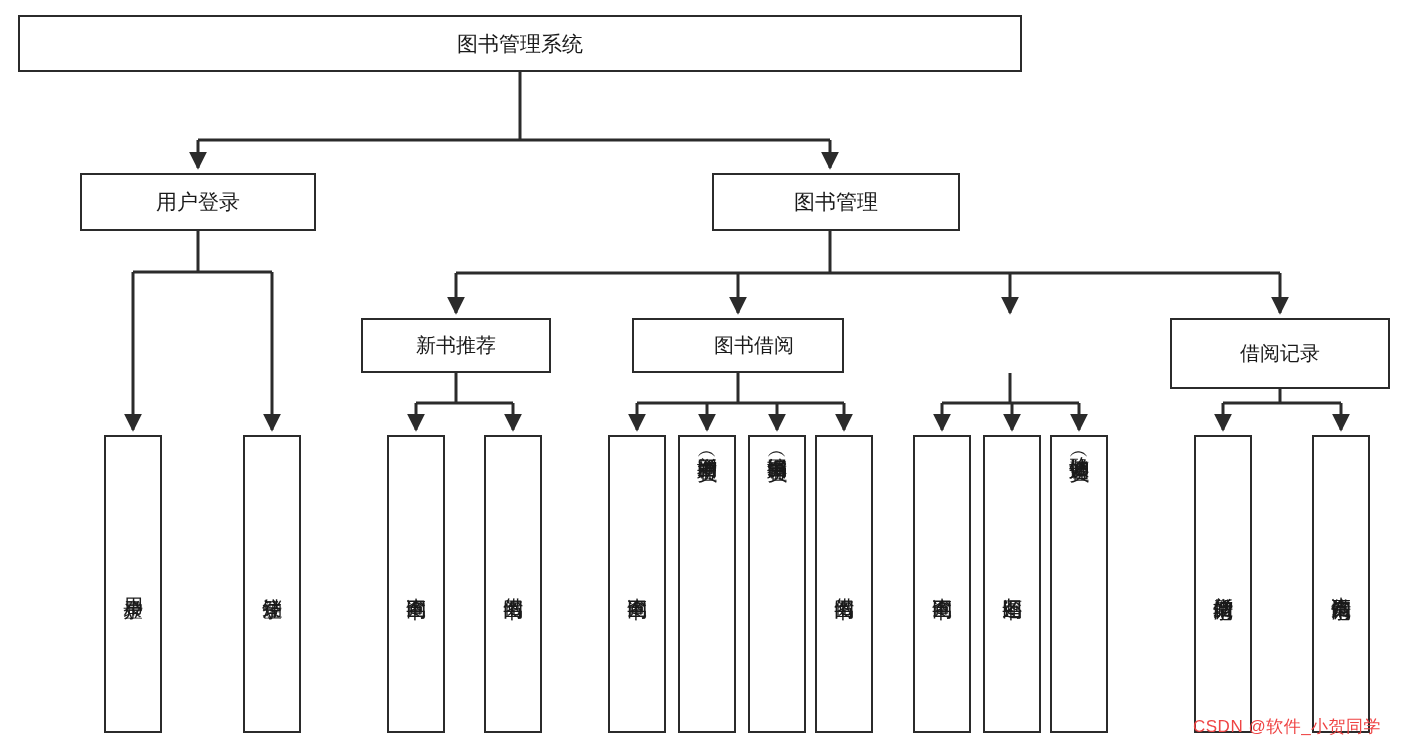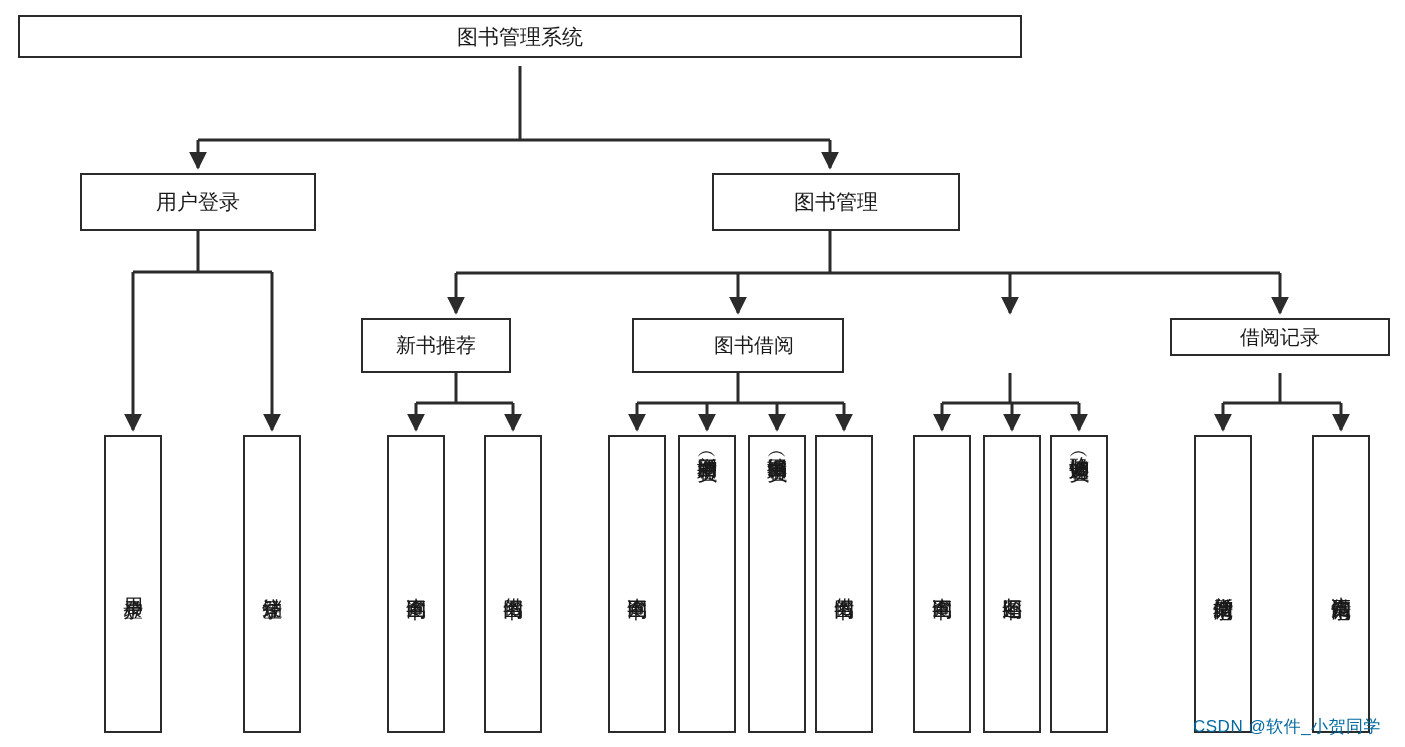--- a/index.html
+++ b/index.html
@@ -65,21 +65,21 @@
     position: absolute;
     left: 0;
     top: 0;
     width: 1405px;
     height: 747px;
     pointer-events: none;
   }
   .watermark {
     position: absolute;
     font-size: 17px;
-    color: #0369a1;
+    color: #ef4444;
     white-space: nowrap;
     letter-spacing: 0.5px;
   }
 </style>
 </head>
 <body>
 
 <div id="canvas">
 
   <svg class="links" viewBox="0 0 1405 747" xmlns="http://www.w3.org/2000/svg">
@@ -125,38 +125,38 @@
       <path d="M 1012 403 L 1012 430" marker-end="url(#arrow)"></path>
       <path d="M 1079 403 L 1079 430" marker-end="url(#arrow)"></path>
 
       <path d="M 1280 373 L 1280 403"></path>
       <path d="M 1223 403 L 1341 403"></path>
       <path d="M 1223 403 L 1223 430" marker-end="url(#arrow)"></path>
       <path d="M 1341 403 L 1341 430" marker-end="url(#arrow)"></path>
     </g>
   </svg>
 
-  <div class="node root" style="left:18px; top:15px; width:1004px; height:43px;">
+  <div class="node root" style="left:18px; top:15px; width:1004px; height:57px;">
     <span>图书管理系统</span>
   </div>
 
   <div class="node level2" style="left:80px; top:173px; width:236px; height:58px;">
     <span>用户登录</span>
   </div>
   <div class="node level2" style="left:712px; top:173px; width:248px; height:58px;">
     <span>图书管理</span>
   </div>
 
-  <div class="node level3" style="left:361px; top:318px; width:150px; height:55px;">
+  <div class="node level3" style="left:361px; top:318px; width:190px; height:55px;">
     <span>新书推荐</span>
   </div>
   <div class="node level3" style="left:632px; top:318px; width:212px; height:55px;padding-left:32px;">
     <span>图书借阅</span>
   </div>
-  <div class="node level3" style="left:1170px; top:318px; width:220px; height:38px;">
+  <div class="node level3" style="left:1170px; top:318px; width:220px; height:71px;">
     <span>借阅记录</span>
   </div>
 
   <div class="leaf align-center" style="left:104px; top:435px; width:58px; height:298px;">
     <span class="vtext">用户登录</span>
   </div>
   <div class="leaf align-center" style="left:243px; top:435px; width:58px; height:298px;">
     <span class="vtext">注销登录</span>
   </div>
 

